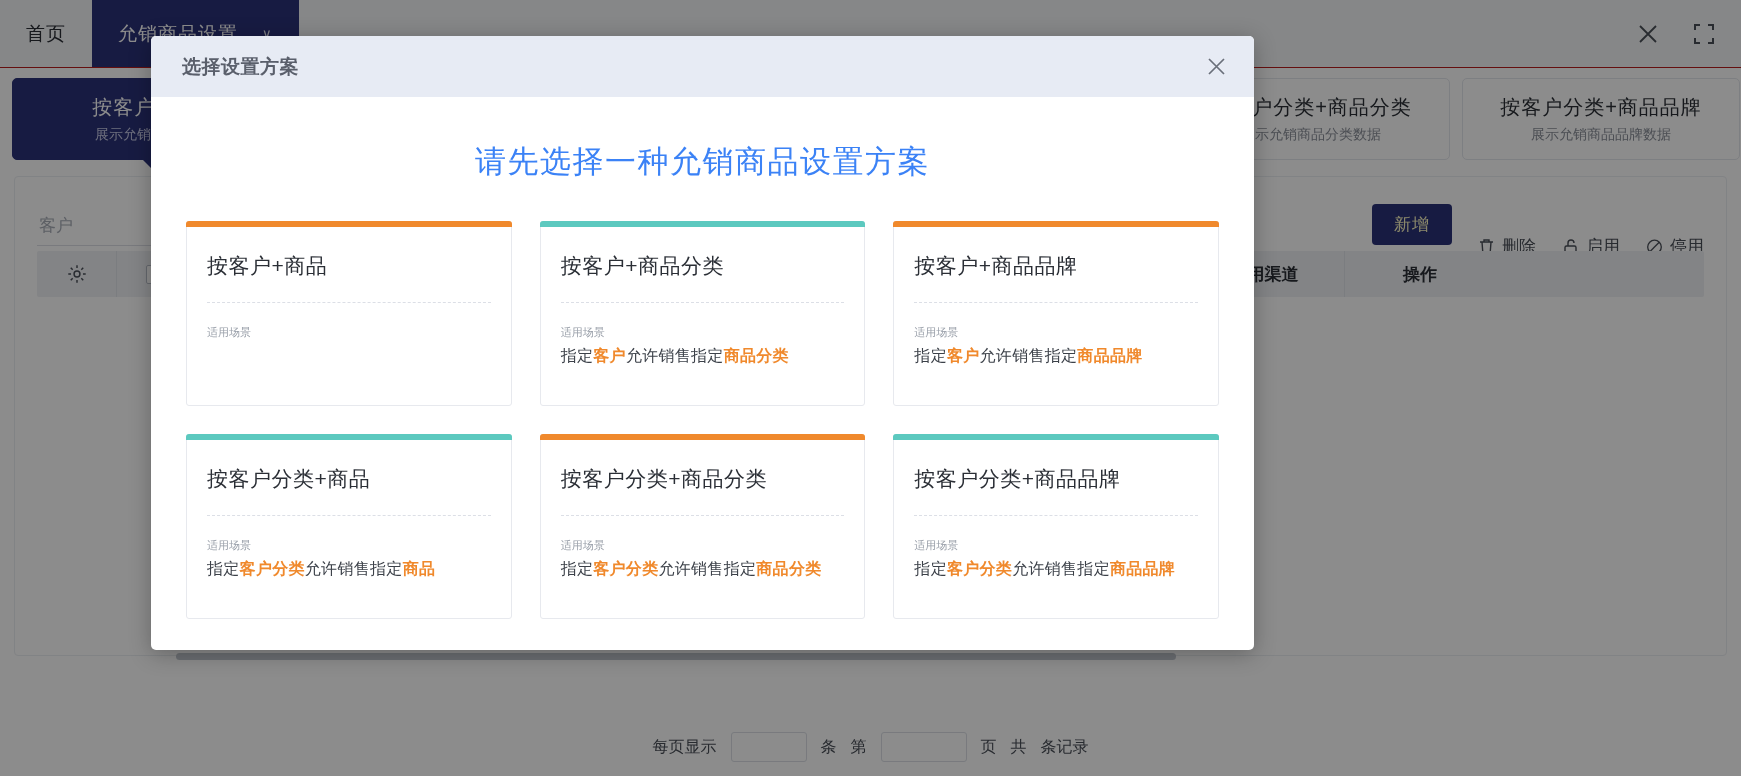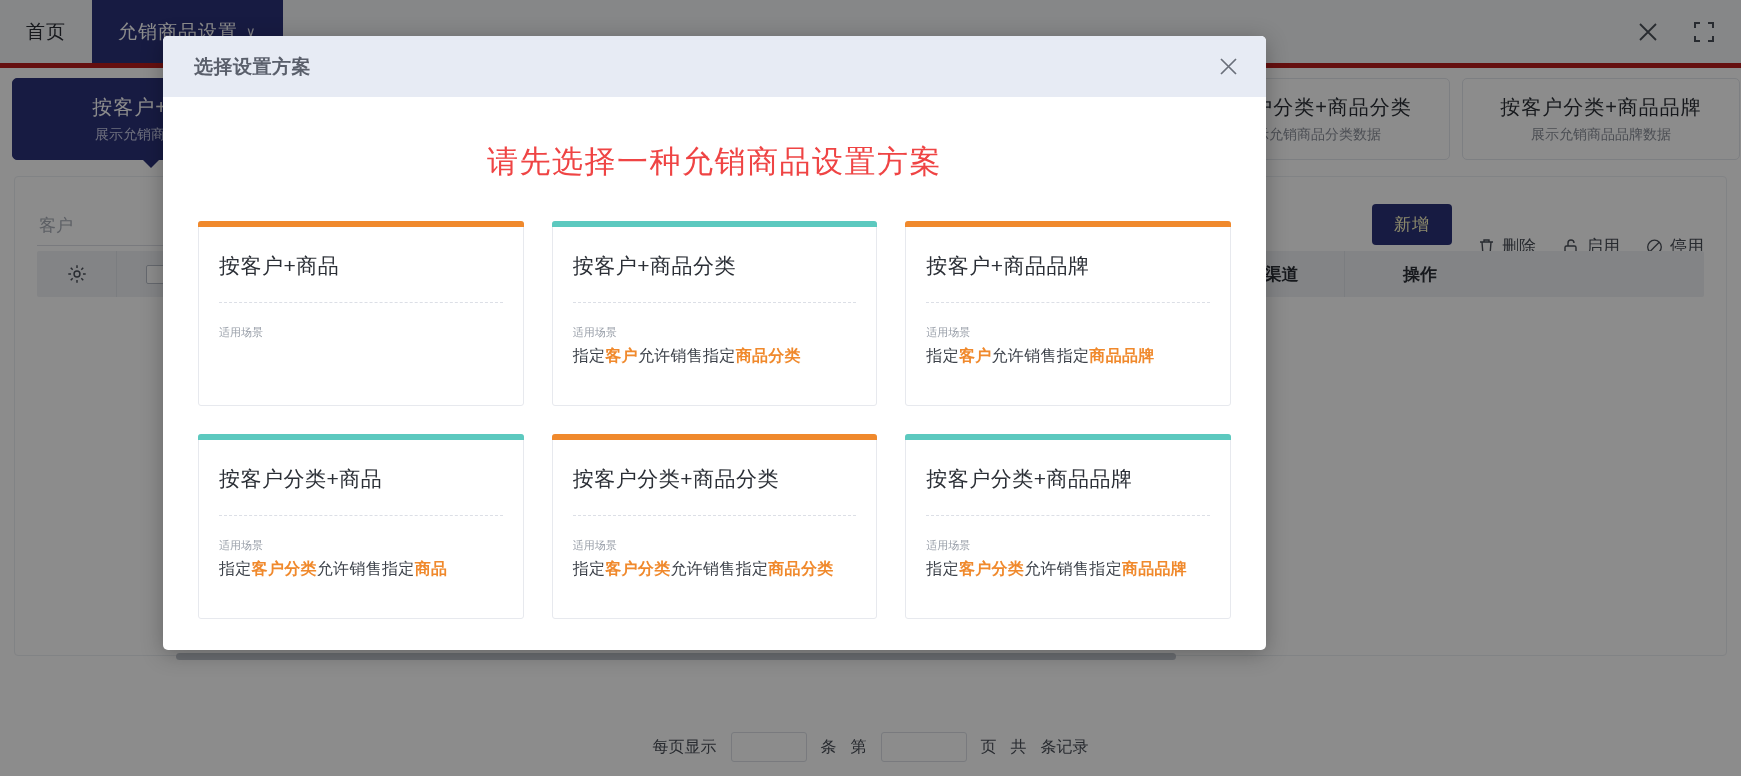--- a/index.html
+++ b/index.html
@@ -9,29 +9,29 @@
     font-family: "Liberation Sans", "DejaVu Sans", sans-serif;
     background: #ffffff;
   }
   #app { position: relative; width: 1741px; height: 776px; background: #ffffff; }
 
   
   .bg-layer { position: absolute; inset: 0; }
 
   .topbar {
     position: absolute; left: 0; top: 0; width: 1741px; height: 68px;
-    background: #f5f6f8; border-bottom: 5px solid #b91c1c;
+    background: #f5f6f8; border-bottom: 1px solid #b91c1c;
     display: flex; align-items: stretch;
   }
   .tab-home {
     display: flex; align-items: center; justify-content: center;
     padding: 0 26px; font-size: 19px; color: #2b2f36; letter-spacing: 1px;
   }
   .tab-active {
-    display: flex; align-items: center; justify-content: center; gap: 8px;
+    display: flex; align-items: center; justify-content: center; gap: 24px;
     padding: 0 26px; background: #2b3278; color: #ffffff; font-size: 19px;
     letter-spacing: 1px;
   }
   .tab-active .chev { font-size: 13px; opacity: .9; }
   .topbar-right {
     margin-left: auto; display: flex; align-items: center; gap: 26px;
     padding-right: 22px;
   }
   .icon-btn { width: 30px; height: 30px; display: flex; align-items: center; justify-content: center; color: #4a4f58; }
 
@@ -97,33 +97,33 @@
     font-size: 16px; color: #4a4f58;
   }
   .pg-box { border: 1px solid #dcdfe6; border-radius: 3px; width: 76px; height: 30px; }
   .pg-box2 { border: 1px solid #dcdfe6; border-radius: 3px; width: 86px; height: 30px; }
 
   
   .overlay { position: absolute; inset: 0; background: rgba(0,0,0,0.45); }
 
   
   .modal {
-    position: absolute; left: 163px; top: 36px; width: 1103px; height: 614px;
+    position: absolute; left: 151px; top: 36px; width: 1103px; height: 614px;
     background: #ffffff; border-radius: 5px; box-shadow: 0 4px 22px rgba(0,0,0,.28);
     overflow: hidden;
   }
   .modal-head {
     height: 61px; background: #e7ebf4; display: flex; align-items: center;
     padding: 0 22px 0 31px;
   }
   .modal-title { font-size: 19px; color: #5a5f6b; font-weight: bold; letter-spacing: .5px; }
   .modal-close { margin-left: auto; width: 32px; height: 32px; display: flex; align-items: center; justify-content: center; color: #6a6f7a; }
   .modal-body { padding: 0 35px; }
   .modal-h1 {
-    text-align: center; font-size: 31px; color: #ef4444;
+    text-align: center; font-size: 31px; color: #3b82f6;
     padding: 44px 0 38px 0; letter-spacing: 1.5px;
   }
   .card-grid { display: grid; grid-template-columns: repeat(3, 1fr); gap: 28px 28px; }
   .card {
     background: #ffffff; border: 1px solid #e7e9ee; border-radius: 3px;
     height: 185px; padding: 0 20px; position: relative; cursor: pointer;
   }
   .card .bar { position: absolute; left: -1px; right: -1px; top: -1px; height: 6px; border-radius: 3px 3px 0 0; }
   .card .c-title { font-size: 21px; color: #2b2f36; padding: 30px 0 0 0; letter-spacing: .5px; }
   .card .c-rule { margin-top: 22px; border-top: 1px dashed #dcdfe6; }

